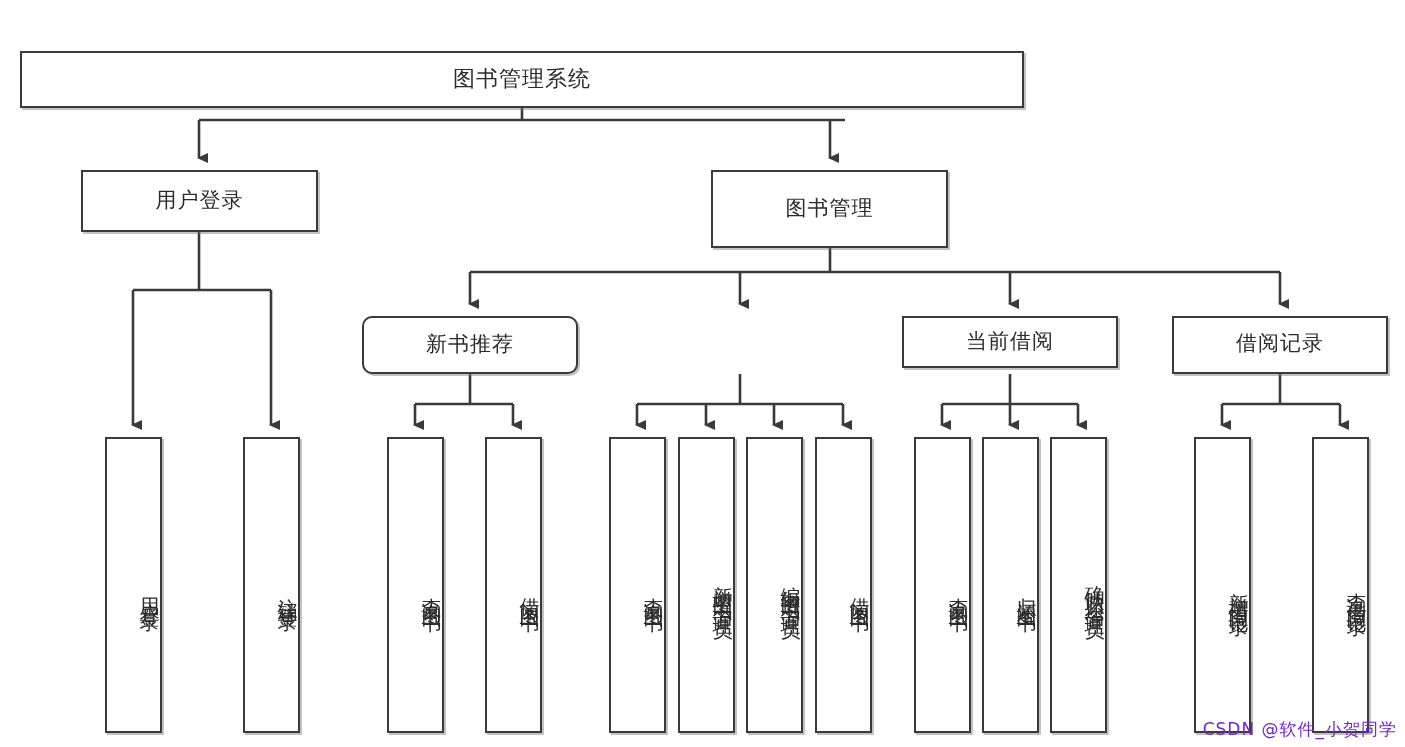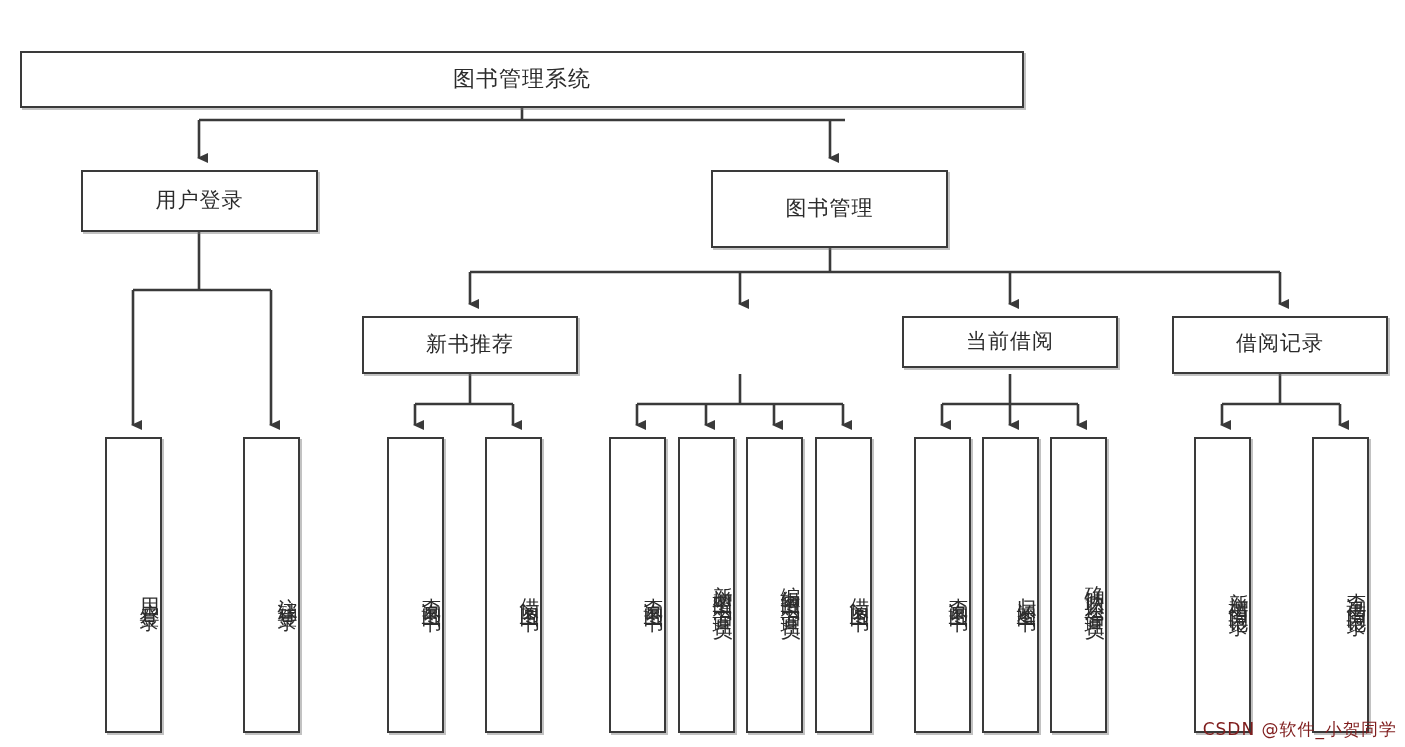--- a/index.html
+++ b/index.html
@@ -41,21 +41,21 @@
   .leaf .vtxt{
     writing-mode:vertical-rl;
     text-orientation:upright;
     display:block;
   }
 
   #watermark{
     position:absolute;
     right:8px;bottom:6px;
     font-size:17px;
-    color:#7f1d1d;
+    color:#6d28d9;
     letter-spacing:1px;
     white-space:nowrap;
   }
 </style>
 </head>
 <body>
 
 <div id="stage">
 
   <svg id="wires" viewBox="0 0 1405 747">
@@ -113,21 +113,21 @@
   </div>
 
   <div class="node h-node shadow" style="left:81px;top:170px;width:237px;height:62px;">
     <span>用户登录</span>
   </div>
 
   <div class="node h-node shadow" style="left:711px;top:170px;width:237px;height:78px;">
     <span>图书管理</span>
   </div>
 
-  <div class="node h-node shadow" style="left:362px;top:316px;width:216px;height:58px;">
+  <div class="node h-node shadow" style="left:362px;top:316px;width:216px;height:58px;border-radius:10px;">
     <span>新书推荐</span>
   </div>
 
 
   <div class="node h-node shadow" style="left:902px;top:316px;width:216px;height:52px;">
     <span>当前借阅</span>
   </div>
 
   <div class="node h-node shadow" style="left:1172px;top:316px;width:216px;height:58px;font-family:Liberation Mono, monospace;">
     <span>借阅记录</span>

